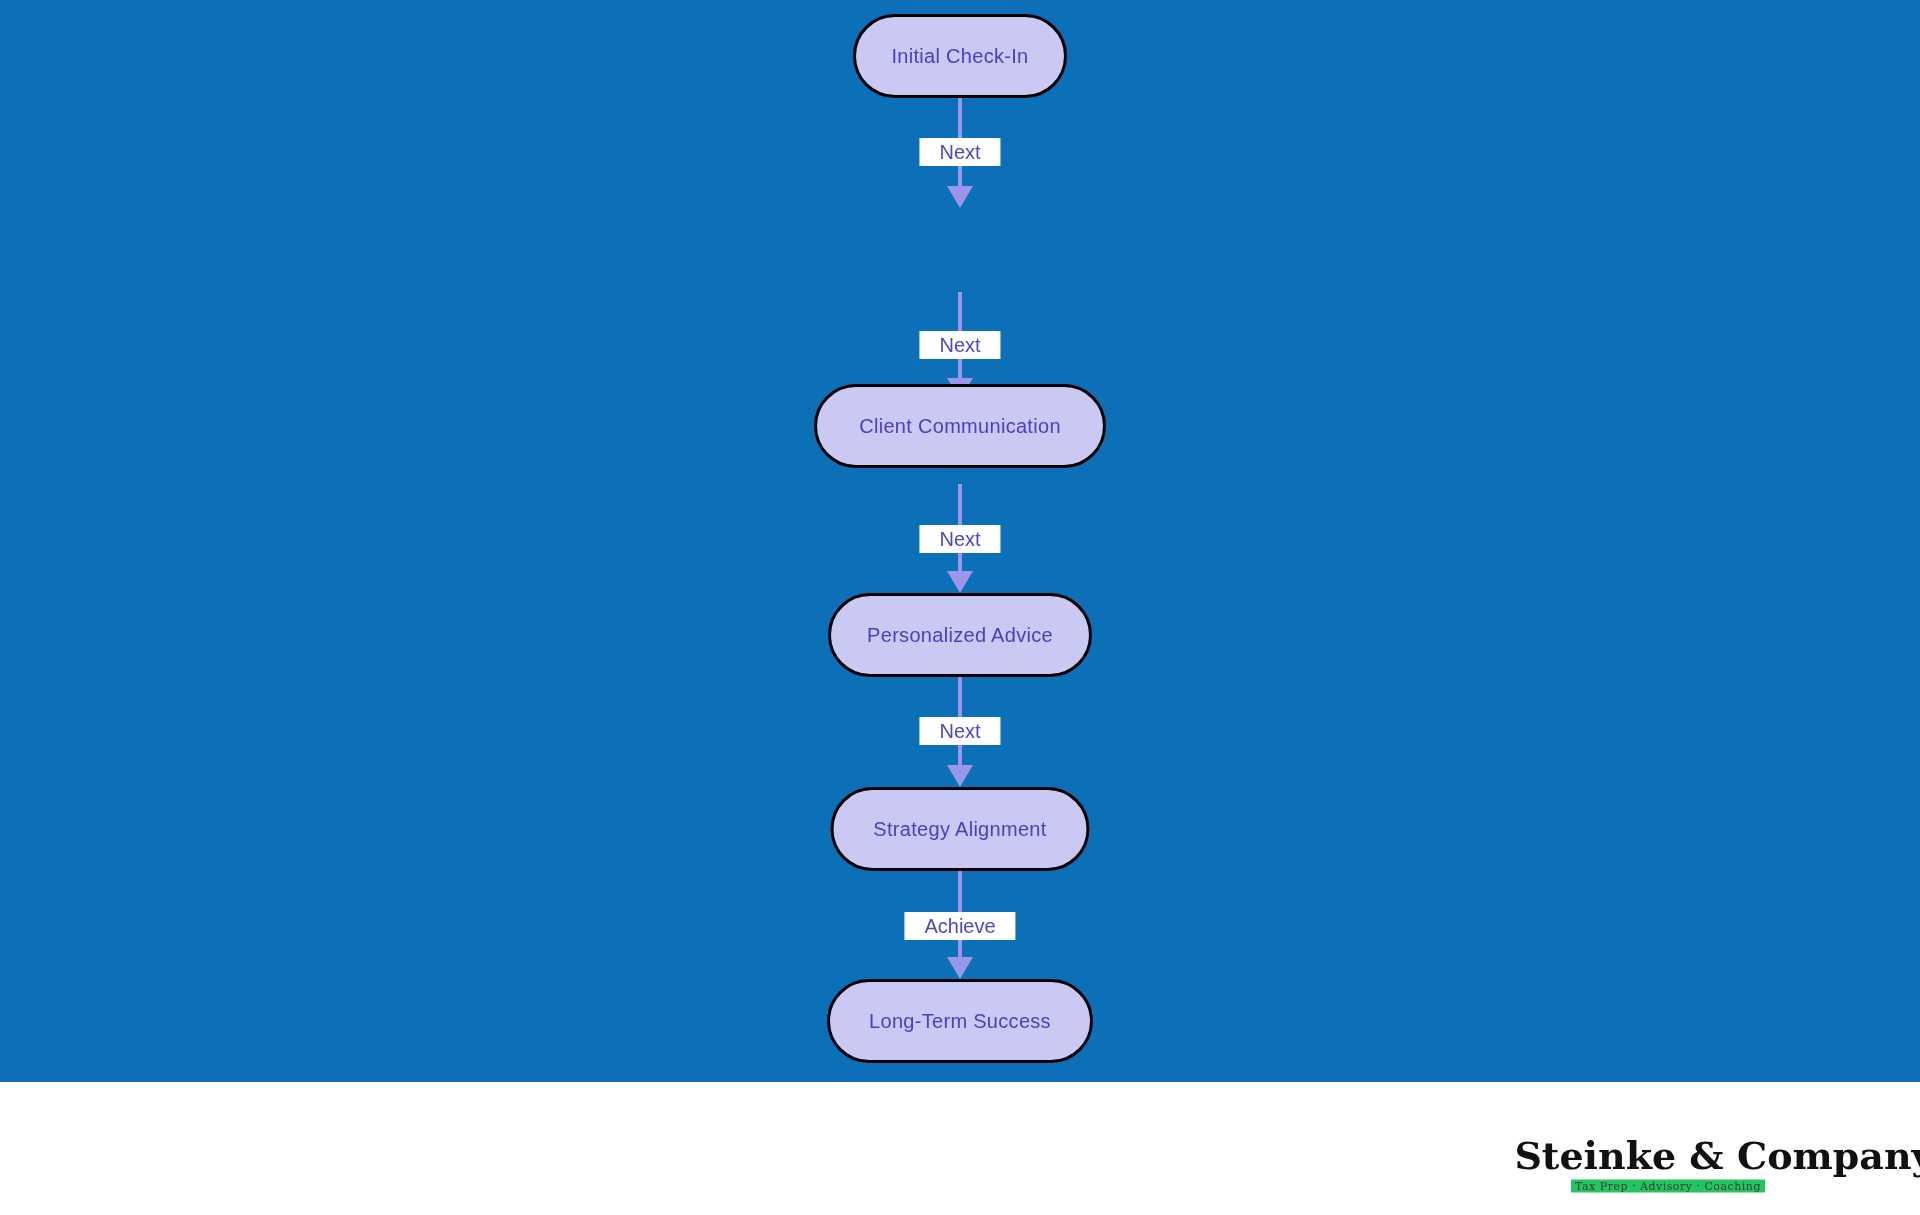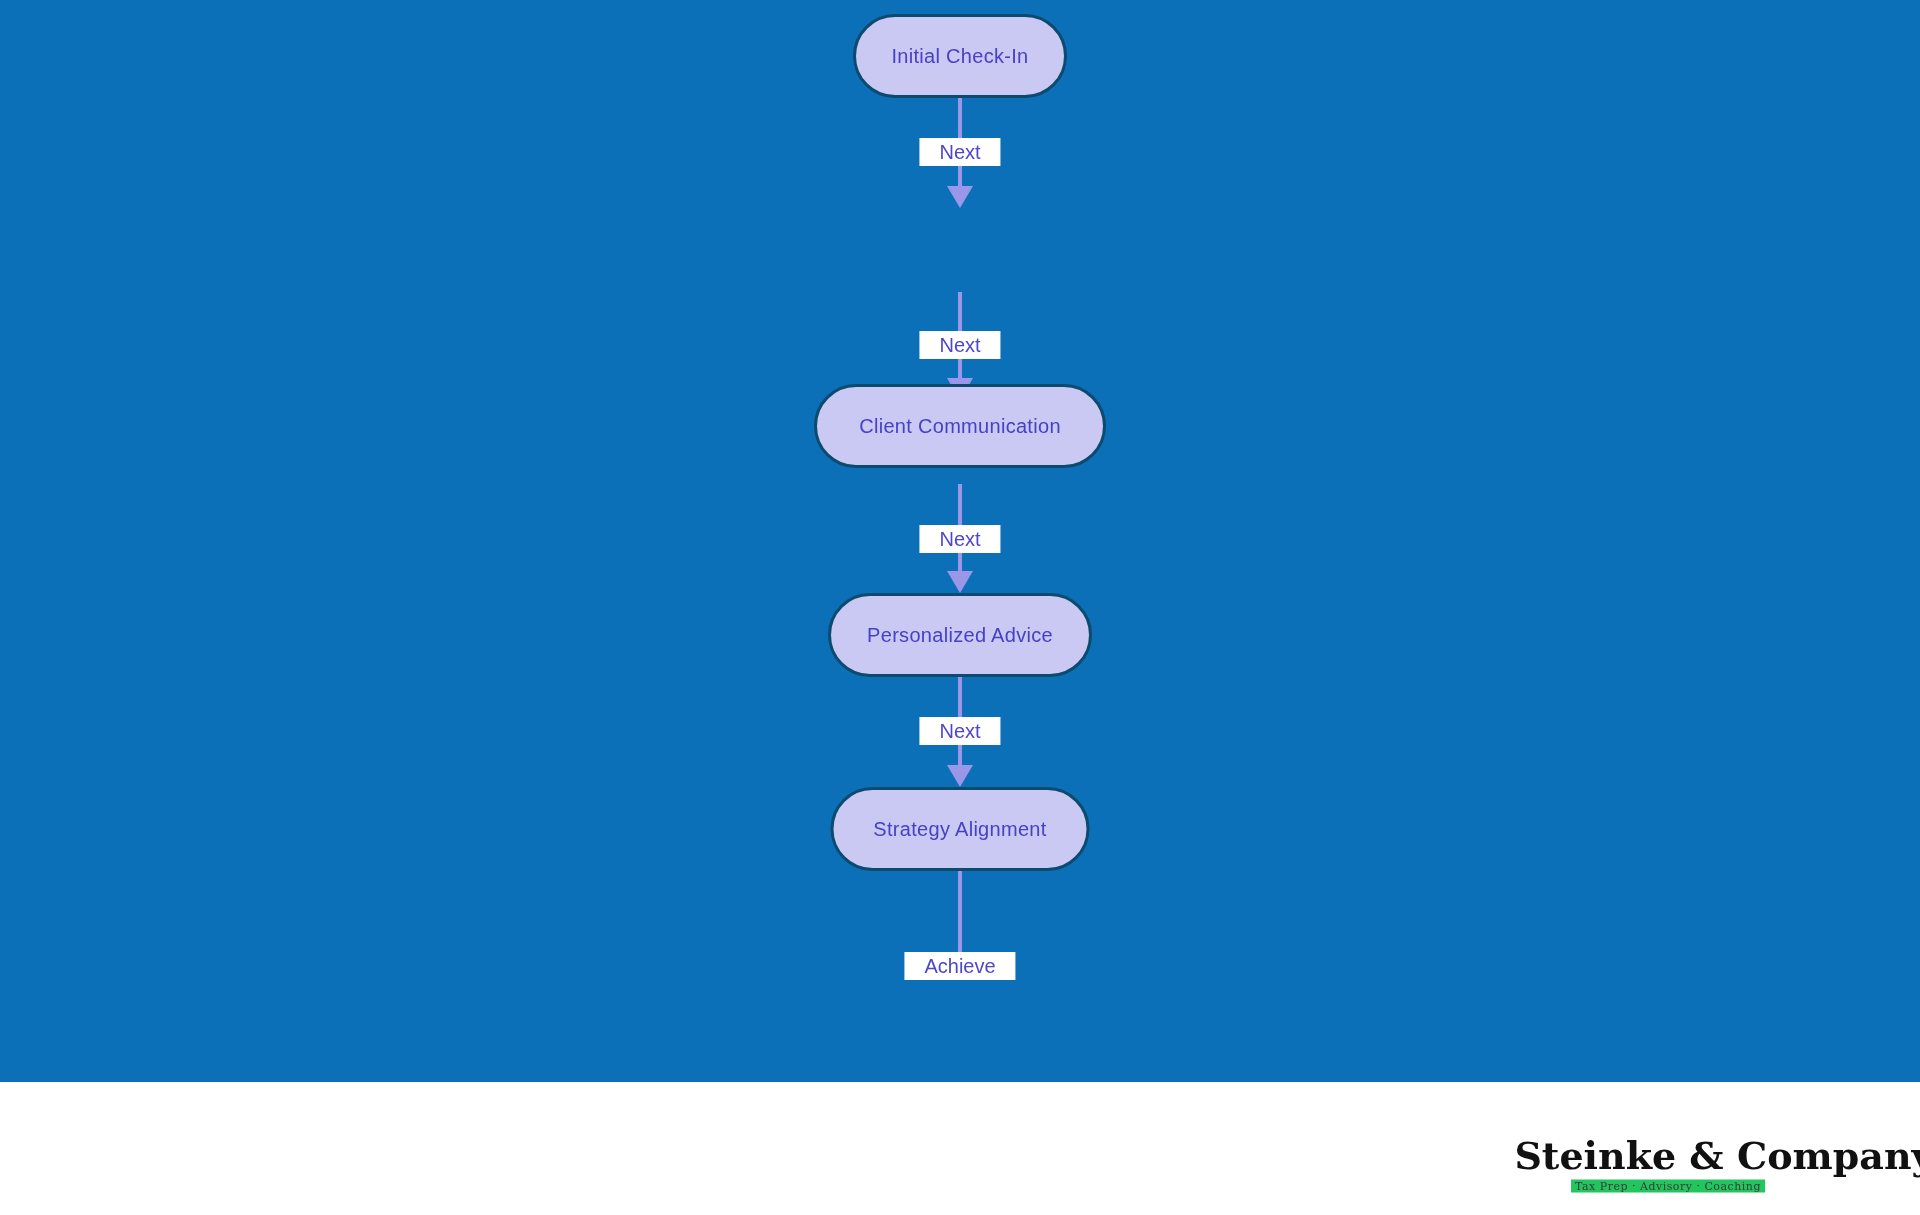--- a/index.html
+++ b/index.html
@@ -23,21 +23,21 @@
   }
 
   
   .node {
     position: absolute;
     left: 50%;
     transform: translateX(-50%);
     height: 84px;
     border-radius: 42px;
     background: #c9c9f4;
-    border: 3px solid #0c4a6e;
+    border: 3px solid #000000;
     display: flex;
     align-items: center;
     justify-content: center;
     padding: 0 30px;
     color: #4741c4;
     font-size: 20px;
     letter-spacing: 0.3px;
     white-space: nowrap;
   }
   .node-1 { top: 14px;  min-width: 214px; }
@@ -85,21 +85,21 @@
     color: #4d47c9;
     font-size: 20px;
     line-height: 28px;
     padding: 0 20px;
     white-space: nowrap;
   }
   .lbl-1 { top: 138px; }
   .lbl-2 { top: 331px; }
   .lbl-3 { top: 525px; }
   .lbl-4 { top: 717px; }
-  .lbl-5 { top: 952px; }
+  .lbl-5 { top: 912px; }
 
   
   .footer { position: absolute; left: 0; top: 1082px; width: 1920px; height: 133px; background: #ffffff; }
   .logo-title {
     position: absolute;
     left: 1724px; top: 1155px;
     transform: translate(-50%, -50%);
     background: #ffffff;
     padding: 0 6px;
     font-family: "DejaVu Serif", serif;
@@ -143,20 +143,21 @@
     <div class="edge-label lbl-1">Next</div>
     <div class="edge-label lbl-2">Next</div>
     <div class="edge-label lbl-3">Next</div>
     <div class="edge-label lbl-4">Next</div>
     <div class="edge-label lbl-5">Achieve</div>
 
     <div class="node node-1">Initial Check-In</div>
     <div class="node node-3">Client Communication</div>
     <div class="node node-4">Personalized Advice</div>
     <div class="node node-5">Strategy Alignment</div>
+    <div class="node node-6">Long-Term Success</div>
 
   </div>
 
   <div class="footer">
     
   </div>
   <div class="logo-title">Steinke &amp; Company</div>
   <div class="logo-tagline">Tax Prep · Advisory · Coaching</div>
 
 </div>

